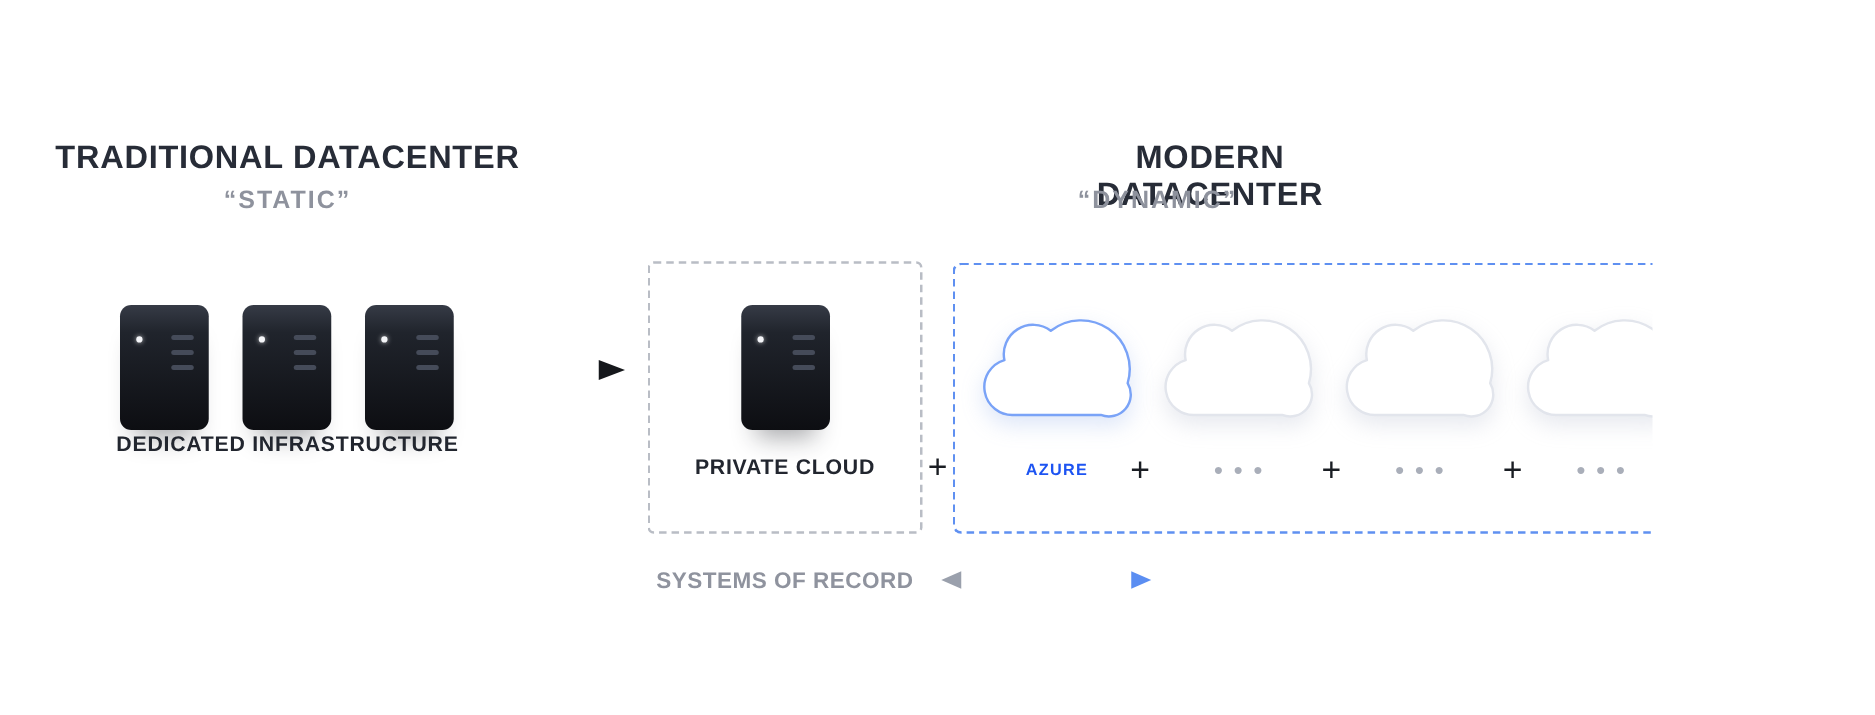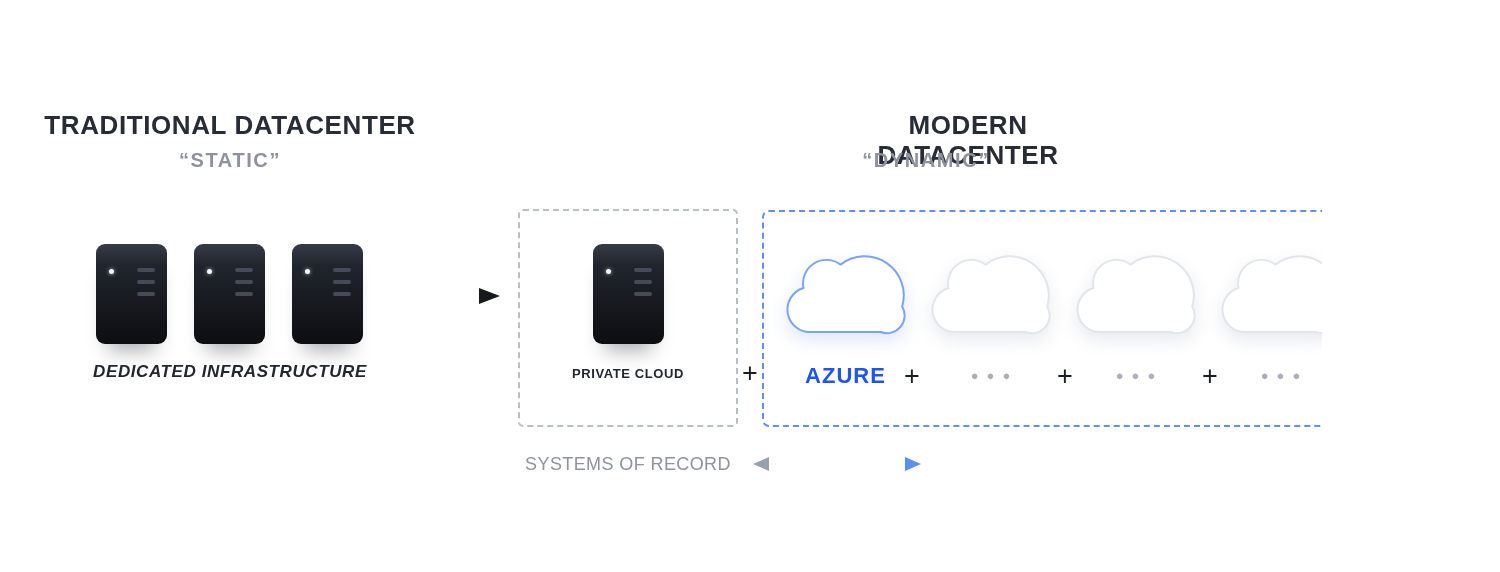--- a/index.html
+++ b/index.html
@@ -31,31 +31,31 @@
     background:#f4f5f8;box-shadow:0 0 4px rgba(255,255,255,.7);
   }
   .server .slots{position:absolute;right:12px;top:24px;display:flex;flex-direction:column;gap:8px;}
   .server .slot{width:18px;height:4px;border-radius:2px;background:#454b59;}
   .servers-row{position:absolute;left:96px;top:244px;display:flex;gap:27px;}
   
   .caption{
     position:absolute;height:20px;line-height:20px;font-size:17px;font-weight:700;
     letter-spacing:.6px;color:#22262f;text-align:center;white-space:nowrap;
   }
-  .t-caption{left:30px;top:362px;width:400px;font-style:italic;}
+  .t-caption{left:30px;top:346px;width:400px;}
   
   .flow-arrow{position:absolute;left:390px;top:283px;}
   
   .private-box{
     position:absolute;left:518px;top:209px;width:220px;height:218px;
     border:2px dashed #b9bdc5;border-radius:5px;box-sizing:border-box;
   }
   .private-box .server{position:absolute;left:73px;top:33px;}
   .p-caption{left:0;top:153px;width:100%;position:absolute;height:20px;line-height:20px;
-    font-size:13px;font-weight:700;letter-spacing:.6px;color:#22262f;text-align:center;}
+    font-size:17px;font-weight:700;letter-spacing:.6px;color:#22262f;text-align:center;}
   
   .plus{
     position:absolute;width:26px;height:30px;line-height:30px;text-align:center;
     font-size:27px;font-weight:400;color:#1a1d23;
   }
   .plus-main{left:737px;top:358px;}
   
   .public-box{
     position:absolute;left:762px;top:210px;width:605px;height:217px;
     border:2px dashed #5f90f1;border-radius:7px;box-sizing:border-box;
@@ -65,28 +65,28 @@
   .cloud-path{fill:#ffffff;stroke-width:2;stroke-linejoin:round;}
   .cloud-gray .cloud-path{stroke:#e2e5ec;}
   .cloud-gray{filter:drop-shadow(0 7px 9px rgba(145,155,180,.22));}
   .cloud-blue .cloud-path{stroke:#7aa3f7;}
   .cloud-blue{filter:drop-shadow(0 7px 9px rgba(100,140,225,.22));}
   .c1{left:20px;} .c2{left:165px;} .c3{left:310px;} .c4{left:455px;}
   .cloud-label{
     position:absolute;top:153px;height:22px;line-height:22px;width:123px;
     text-align:center;font-size:17px;font-weight:700;letter-spacing:1px;white-space:nowrap;
   }
-  .azure-label{color:#1d54f2;font-size:22px;}
+  .azure-label{color:#1d54f2;font-size:13px;}
   .dots-label{color:#a9aeb9;font-size:13px;letter-spacing:8px;text-indent:8px;}
   .plus-in{top:149px;}
   .pi1{left:135px;} .pi2:{}{}
   .pi2{left:288px;} .pi3{left:433px;}
   
   .foot-label{
-    position:absolute;top:454px;height:20px;line-height:20px;font-weight:400;
+    position:absolute;top:454px;height:20px;line-height:20px;font-weight:700;
     font-size:18px;letter-spacing:.4px;text-align:center;white-space:nowrap;
   }
   .foot-record{left:518px;width:220px;color:#8f939e;}
   .foot-engage{left:925px;width:290px;color:#5b8ef2;}
   .foot-arrow{position:absolute;left:752px;top:455px;}
 </style>
 </head>
 <body>
 
 <div class="canvas">

